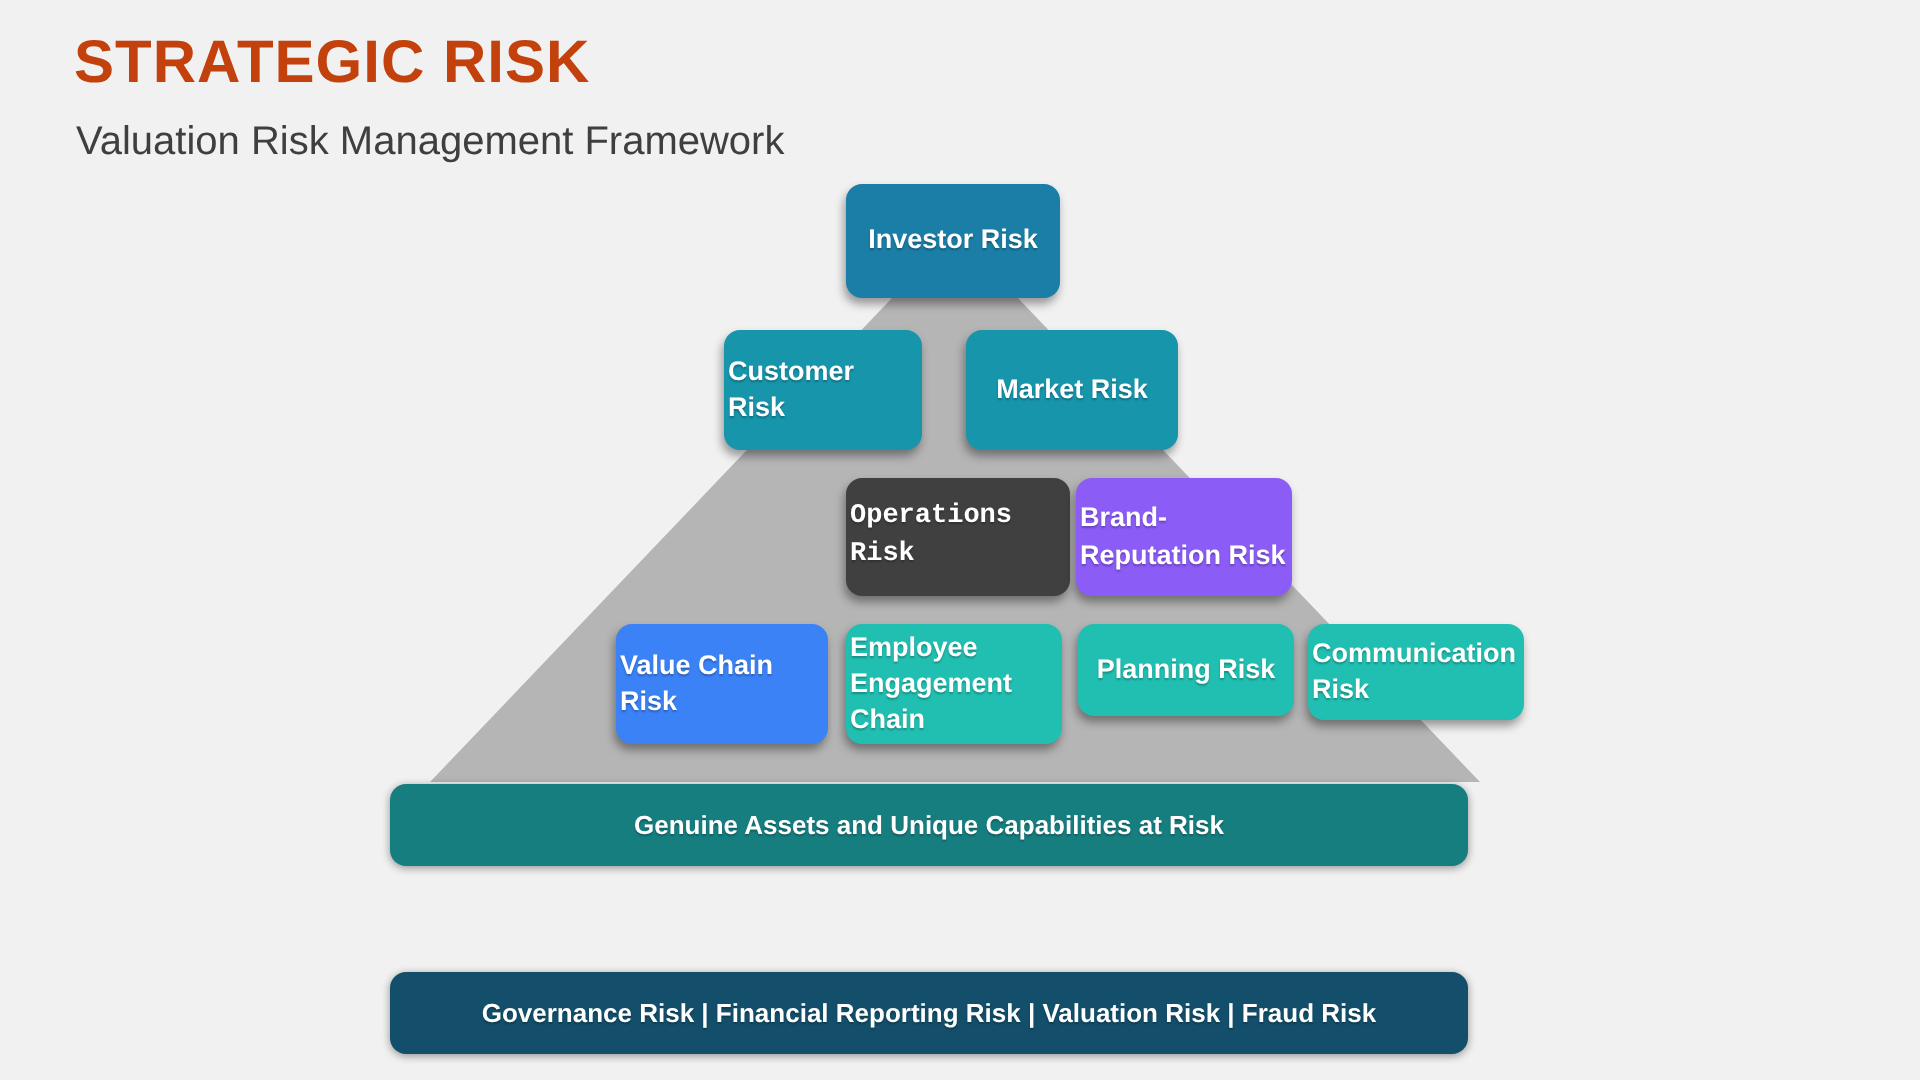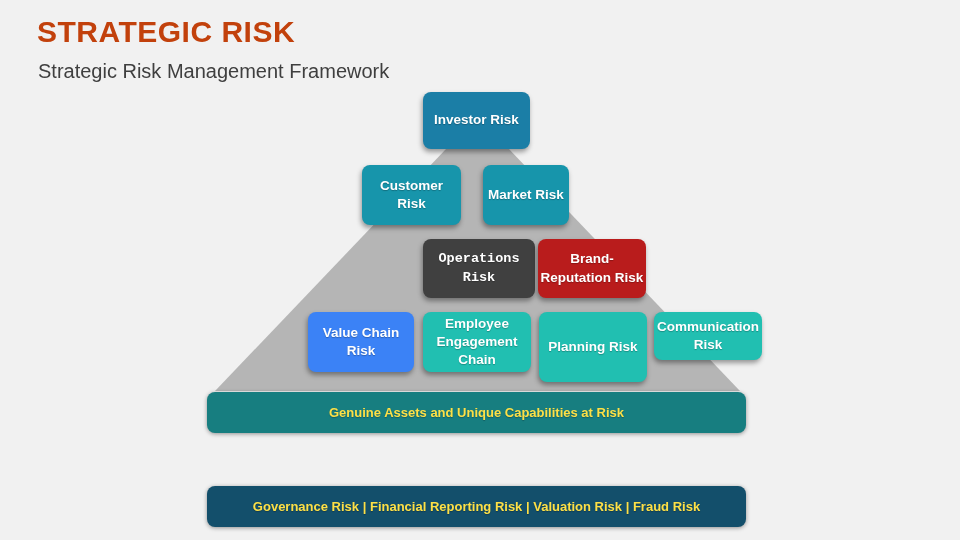--- a/index.html
+++ b/index.html
@@ -26,58 +26,57 @@
   .triangle{
     position:absolute;left:215px;top:116px;width:525px;height:275px;
     clip-path:polygon(50% 0, 100% 100%, 0 100%);
   }
 
   
   .pbox{
     position:absolute;
     border-radius:8px;
     display:flex;align-items:center;justify-content:center;
-    text-align:center;
     color:#ffffff;font-weight:bold;font-size:13.5px;line-height:1.35;
     padding:2px;box-sizing:border-box;
     box-shadow:-1px 3px 5px rgba(0,0,0,0.38);
     text-shadow:0 1px 1px rgba(0,0,0,0.25);
   }
 
   
   .band{
-    position:absolute;left:207px;width:539px;height:41px;
+    position:absolute;left:195px;width:539px;height:41px;
     border-radius:8px;
     display:flex;align-items:center;justify-content:center;
     text-align:center;white-space:nowrap;
-    color:#fde047;font-weight:bold;font-size:13px;
+    color:#ffffff;font-weight:bold;font-size:13px;
     box-shadow:0 1px 4px rgba(0,0,0,0.4);
     text-shadow:0 1px 1px rgba(0,0,0,0.25);
   }
   .band.tight{font-size:13px;letter-spacing:-0.3px;}
 </style>
 </head>
 <body>
 
 <div class="slide">
 
   <h1 class="title">STRATEGIC RISK</h1>
-  <h2 class="subtitle">Strategic Risk Management Framework</h2>
+  <h2 class="subtitle">Valuation Risk Management Framework</h2>
 
   <div class="triangle" style="background-color: rgb(181, 181, 181);"></div>
 
   <div class="pbox" style="left: 423px; top: 92px; width: 107px; height: 57px; background-color: rgb(27, 126, 166);">Investor Risk</div>
 
   <div class="pbox" style="left: 362px; top: 165px; width: 99px; height: 60px; background-color: rgb(23, 149, 171);">Customer Risk</div>
-  <div class="pbox" style="left: 483px; top: 165px; width: 86px; height: 60px; background-color: rgb(23, 149, 171);">Market Risk</div>
+  <div class="pbox" style="left: 483px; top: 165px; width: 106px; height: 60px; background-color: rgb(23, 149, 171);">Market Risk</div>
 
   <div class="pbox" style="left: 423px; top: 239px; width: 112px; height: 59px; background-color: #404040; font-family: Liberation Mono, monospace;">Operations Risk</div>
-  <div class="pbox" style="left: 538px; top: 239px; width: 108px; height: 59px; background-color: #b91c1c;">Brand-Reputation Risk</div>
+  <div class="pbox" style="left: 538px; top: 239px; width: 108px; height: 59px; background-color: #8b5cf6;">Brand-Reputation Risk</div>
 
   <div class="pbox" style="left: 308px; top: 312px; width: 106px; height: 60px; background-color: #3b82f6;">Value Chain Risk</div>
   <div class="pbox" style="left: 423px; top: 312px; width: 108px; height: 60px; background-color: rgb(33, 191, 177);">Employee Engagement Chain</div>
-  <div class="pbox" style="left: 539px; top: 312px; width: 108px; height: 70px; background-color: rgb(33, 191, 177);">Planning Risk</div>
+  <div class="pbox" style="left: 539px; top: 312px; width: 108px; height: 46px; background-color: rgb(33, 191, 177);">Planning Risk</div>
   <div class="pbox" style="left: 654px; top: 312px; width: 108px; height: 48px; background-color: rgb(33, 191, 177);">Communication Risk</div>
 
   <div class="band" style="top: 392px; background-color: rgb(23, 126, 128);">Genuine Assets and Unique Capabilities at Risk</div>
   <div class="band" style="top: 486px; background-color: rgb(19, 79, 107);">Governance Risk | Financial Reporting Risk | Valuation Risk | Fraud Risk</div>
 
 </div>
 
 </body></html>

